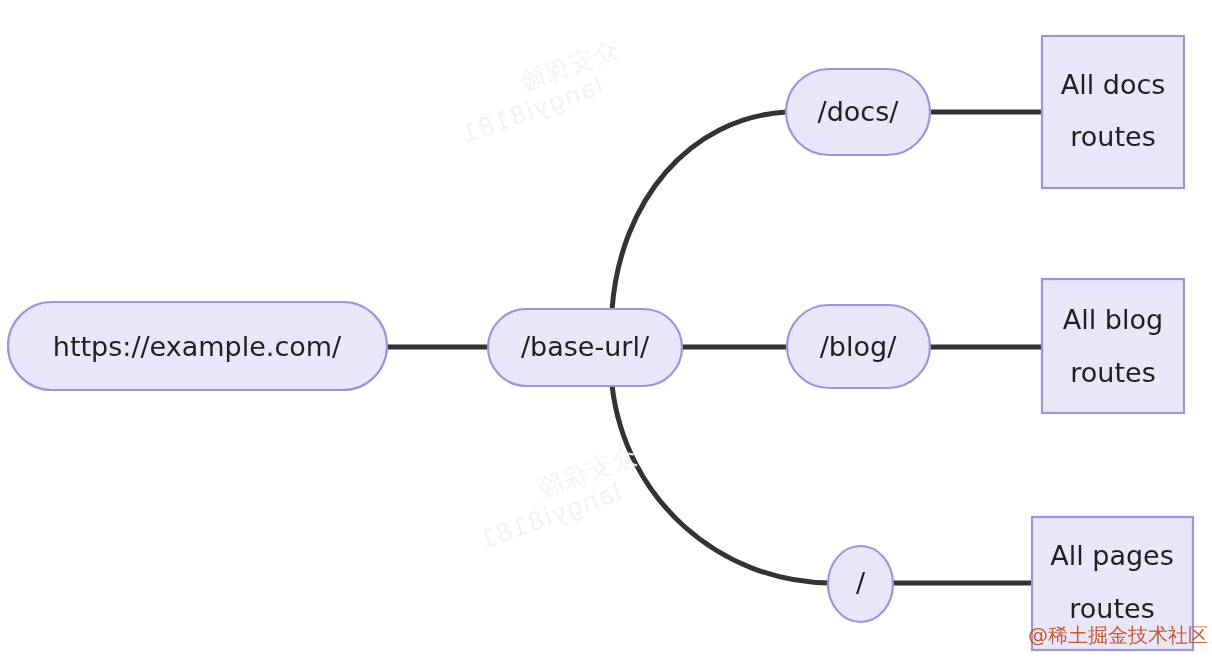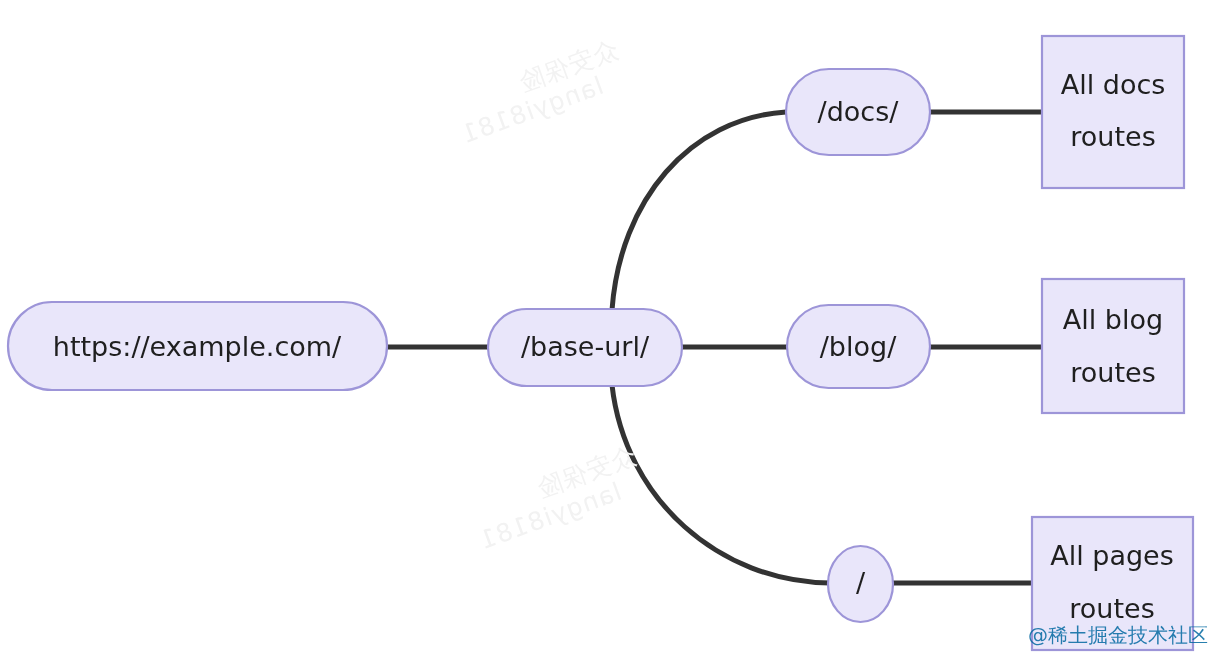--- a/index.html
+++ b/index.html
@@ -80,21 +80,21 @@
     top: 64px;
   }
   #wm-mid {
     left: 470px;
     top: 470px;
   }
   .wm-corner {
     position: absolute;
     left: 1028px;
     top: 622px;
-    color: #0369a1;
+    color: #c2410c;
     font-size: 20px;
     font-family: "DejaVu Sans", sans-serif;
     white-space: nowrap;
     user-select: none;
     opacity: 0.85;
   }
 </style>
 </head>
 <body>
 

